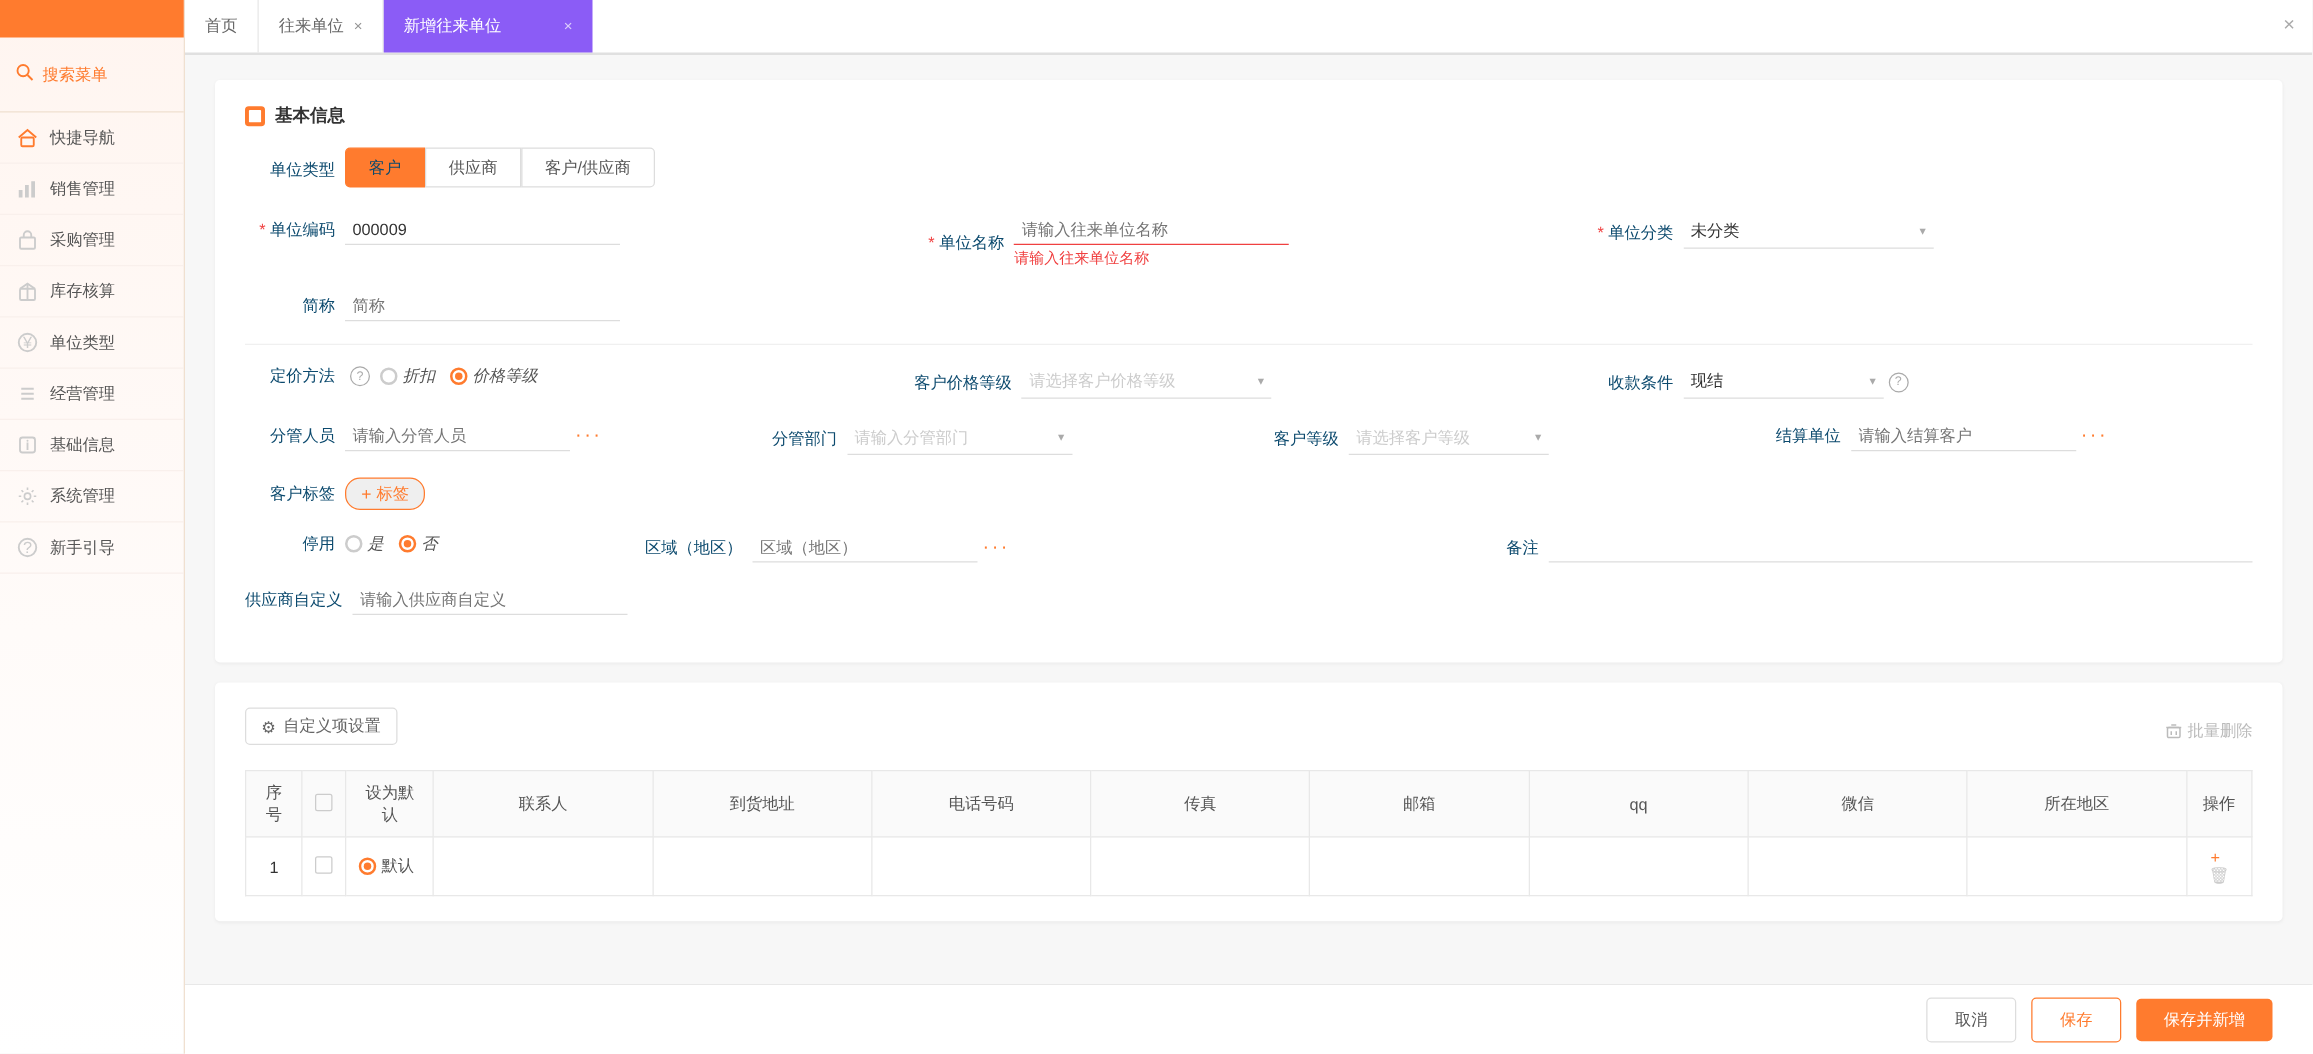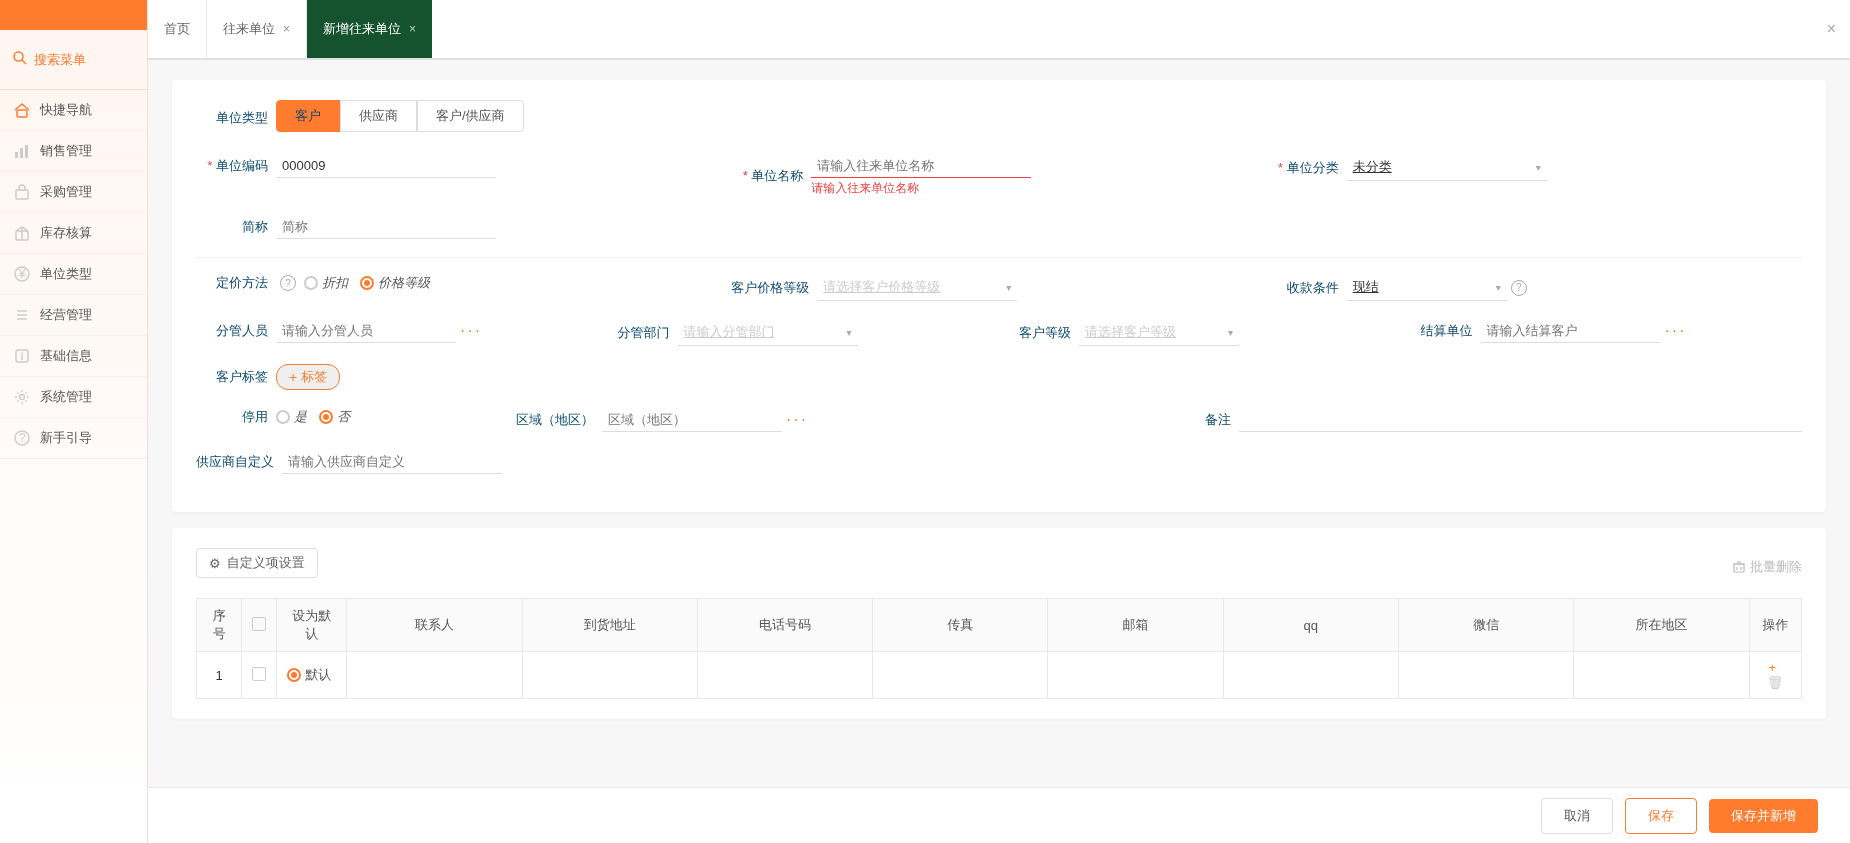--- a/index.html
+++ b/index.html
@@ -42,21 +42,21 @@
 
     
     .main { flex: 1; display: flex; flex-direction: column; overflow: hidden; }
 
     
     .tab-bar {
       background: #fff;
       border-bottom: 2px solid #e0e0e0;
       display: flex;
       align-items: center;
-      height: 60px;
+      height: 44px;
       padding: 0 0;
       position: relative;
     }
     .tab-close-all {
       margin-left: auto;
       padding: 0 14px;
       font-size: 16px;
       cursor: pointer;
       color: #aaa;
       align-self: stretch;
@@ -68,23 +68,24 @@
       align-items: center;
       padding: 0 16px;
       height: 100%;
       cursor: pointer;
       color: #666;
       border-right: 1px solid #e8e8e8;
       white-space: nowrap;
       font-size: 13px;
     }
     .tab.active {
-      background: #14532d;
+      background: #8b5cf6;
       color: #fff;
       border-right: none;
+      gap: 42px;
     }
     .tab .tab-close {
       margin-left: 8px;
       font-size: 12px;
       color: inherit;
       opacity: 0.7;
       cursor: pointer;
     }
     .tab.active .tab-close { color: #fff; }
 
@@ -180,21 +181,21 @@
       flex: 1;
       display: flex;
       align-items: center;
       border-bottom: 1px solid #ddd;
       padding: 4px 6px;
       cursor: pointer;
       color: #ccc;
       font-size: 13px;
       position: relative;
     }
-    .field-select .select-text { flex: 1; text-decoration: underline; }
+    .field-select .select-text { flex: 1; }
     .field-select .chevron { color: #aaa; font-size: 10px; }
     .field-select.has-value .select-text { color: #333; }
 
     
     .radio-group { display: flex; align-items: center; gap: 12px; font-style: italic; }
     .radio-option { display: flex; align-items: center; gap: 4px; cursor: pointer; color: #555; }
     .radio-circle {
       width: 14px; height: 14px;
       border-radius: 50%;
       border: 2px solid #ccc;
@@ -461,20 +462,28 @@
     <div class="tab active">
       <span>新增往来单位</span>
       <span class="tab-close">×</span>
     </div>
     <div class="tab-close-all">×</div>
   </div>
 
   <div class="content">
     <div class="form-card">
 
+      <div class="section-header">
+        <div class="section-icon">
+          <svg width="10" height="10" viewBox="0 0 10 10">
+              <rect width="10" height="10" fill="white" rx="1"></rect>
+            </svg>
+        </div>
+        <span class="section-title">基本信息</span>
+      </div>
 
       <div class="form-row">
         <div class="form-field">
           <span class="field-label">单位类型</span>
           <div class="unit-type-group">
             <button class="unit-btn active">客户</button>
             <button class="unit-btn">供应商</button>
             <button class="unit-btn">客户/供应商</button>
           </div>
         </div>

